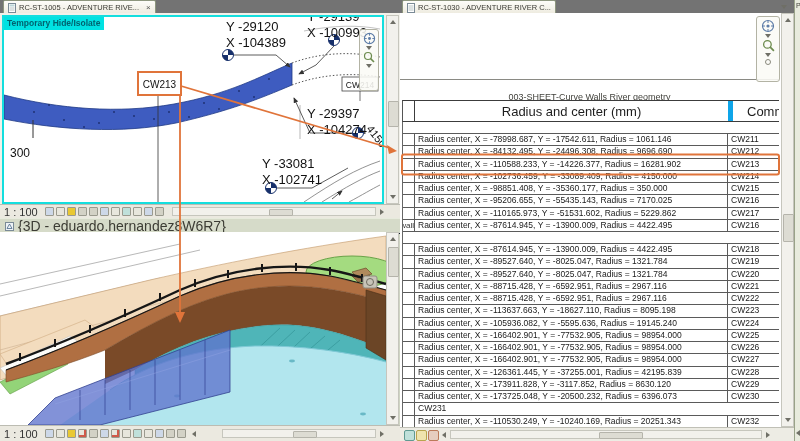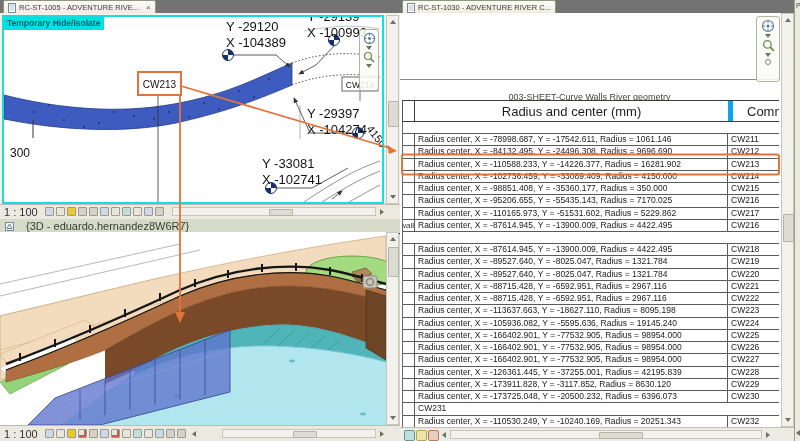--- a/index.html
+++ b/index.html
@@ -5,22 +5,22 @@
   html,body{margin:0;padding:0;width:800px;height:441px;overflow:hidden;
     font-family:"Liberation Sans",sans-serif;background:#cfd5c3;position:relative;}
   .abs{position:absolute;}
   
   .tabbar{position:absolute;left:0;top:0;right:0;height:13px;background:#737373;border-bottom:1px solid #b2baa0;}
   .tab{position:absolute;top:0;height:13px;display:flex;align-items:center;gap:3px;
     background:linear-gradient(#fdfdf9,#edeade);border:1px solid #8d967e;border-bottom:none;
     border-radius:2px 2px 0 0;padding:0 4px;font-size:7.5px;color:#3a3a34;white-space:nowrap;}
   .tab .x{color:#555;font-size:8px;margin-left:4px;}
   .titlebar{position:absolute;left:0;right:0;height:14px;background:#d6dbc9;border-top:1px solid #e7ebdd;
-    border-bottom:1px solid #0f172a;display:flex;align-items:center;gap:12px;padding:0 5px;
-    font-size:11px;color:#3c3c34;}
+    border-bottom:1px solid #0f172a;display:flex;align-items:center;gap:4px;padding:0 5px;
+    font-size:14px;color:#3c3c34;}
   
   .viewbg{position:absolute;background:#f2f1ea;}
   .cyframe{position:absolute;border:2px solid #14dede;background:#fff;overflow:hidden;}
   .banner{position:absolute;left:0;top:0;background:#00e2e2;color:#00636f;font-weight:bold;
     font-size:8.5px;padding:1px 4px 2px 3px;z-index:5;}
   
   .sbv{position:absolute;width:13px;background:#f2f1ec;border:1px solid #c6c6bd;box-sizing:border-box;}
   .sbh-track{position:absolute;height:9px;background:#f2f1ec;border:1px solid #c6c6bd;box-sizing:border-box;}
   .thumb{position:absolute;background:#dddcd3;border:1px solid #b5b4ab;border-radius:1px;}
   .tri{width:0;height:0;position:absolute;}

